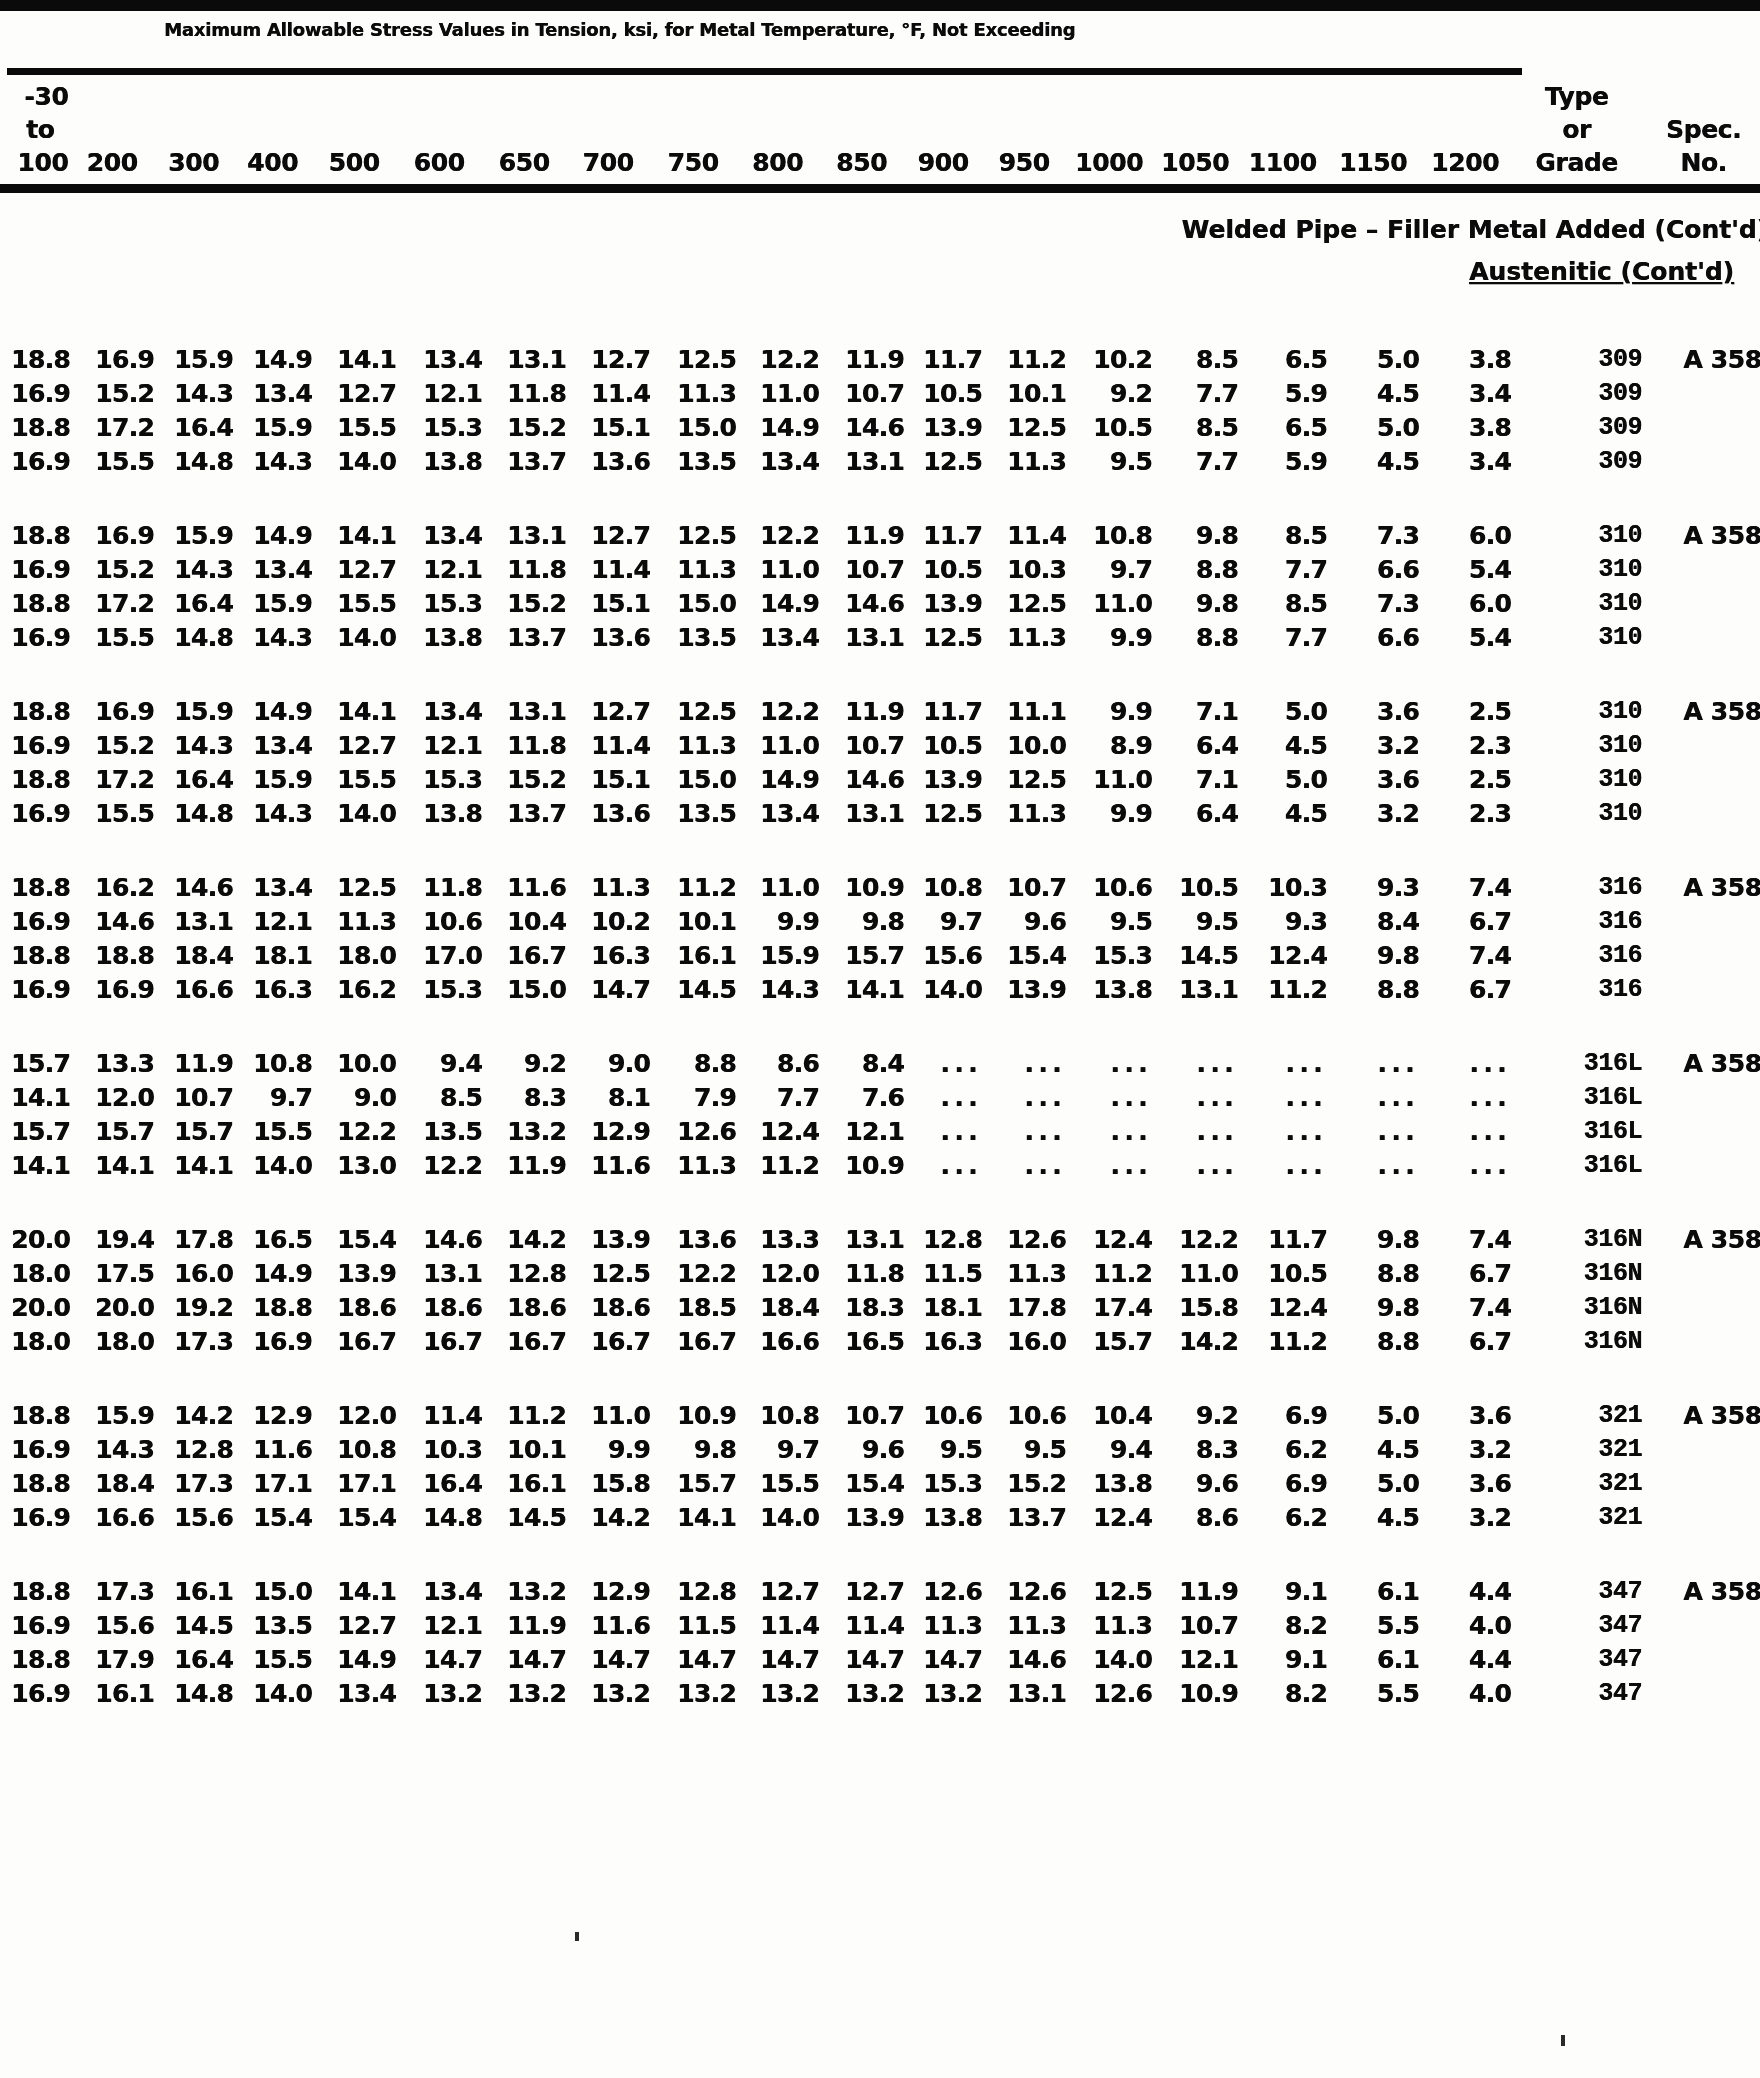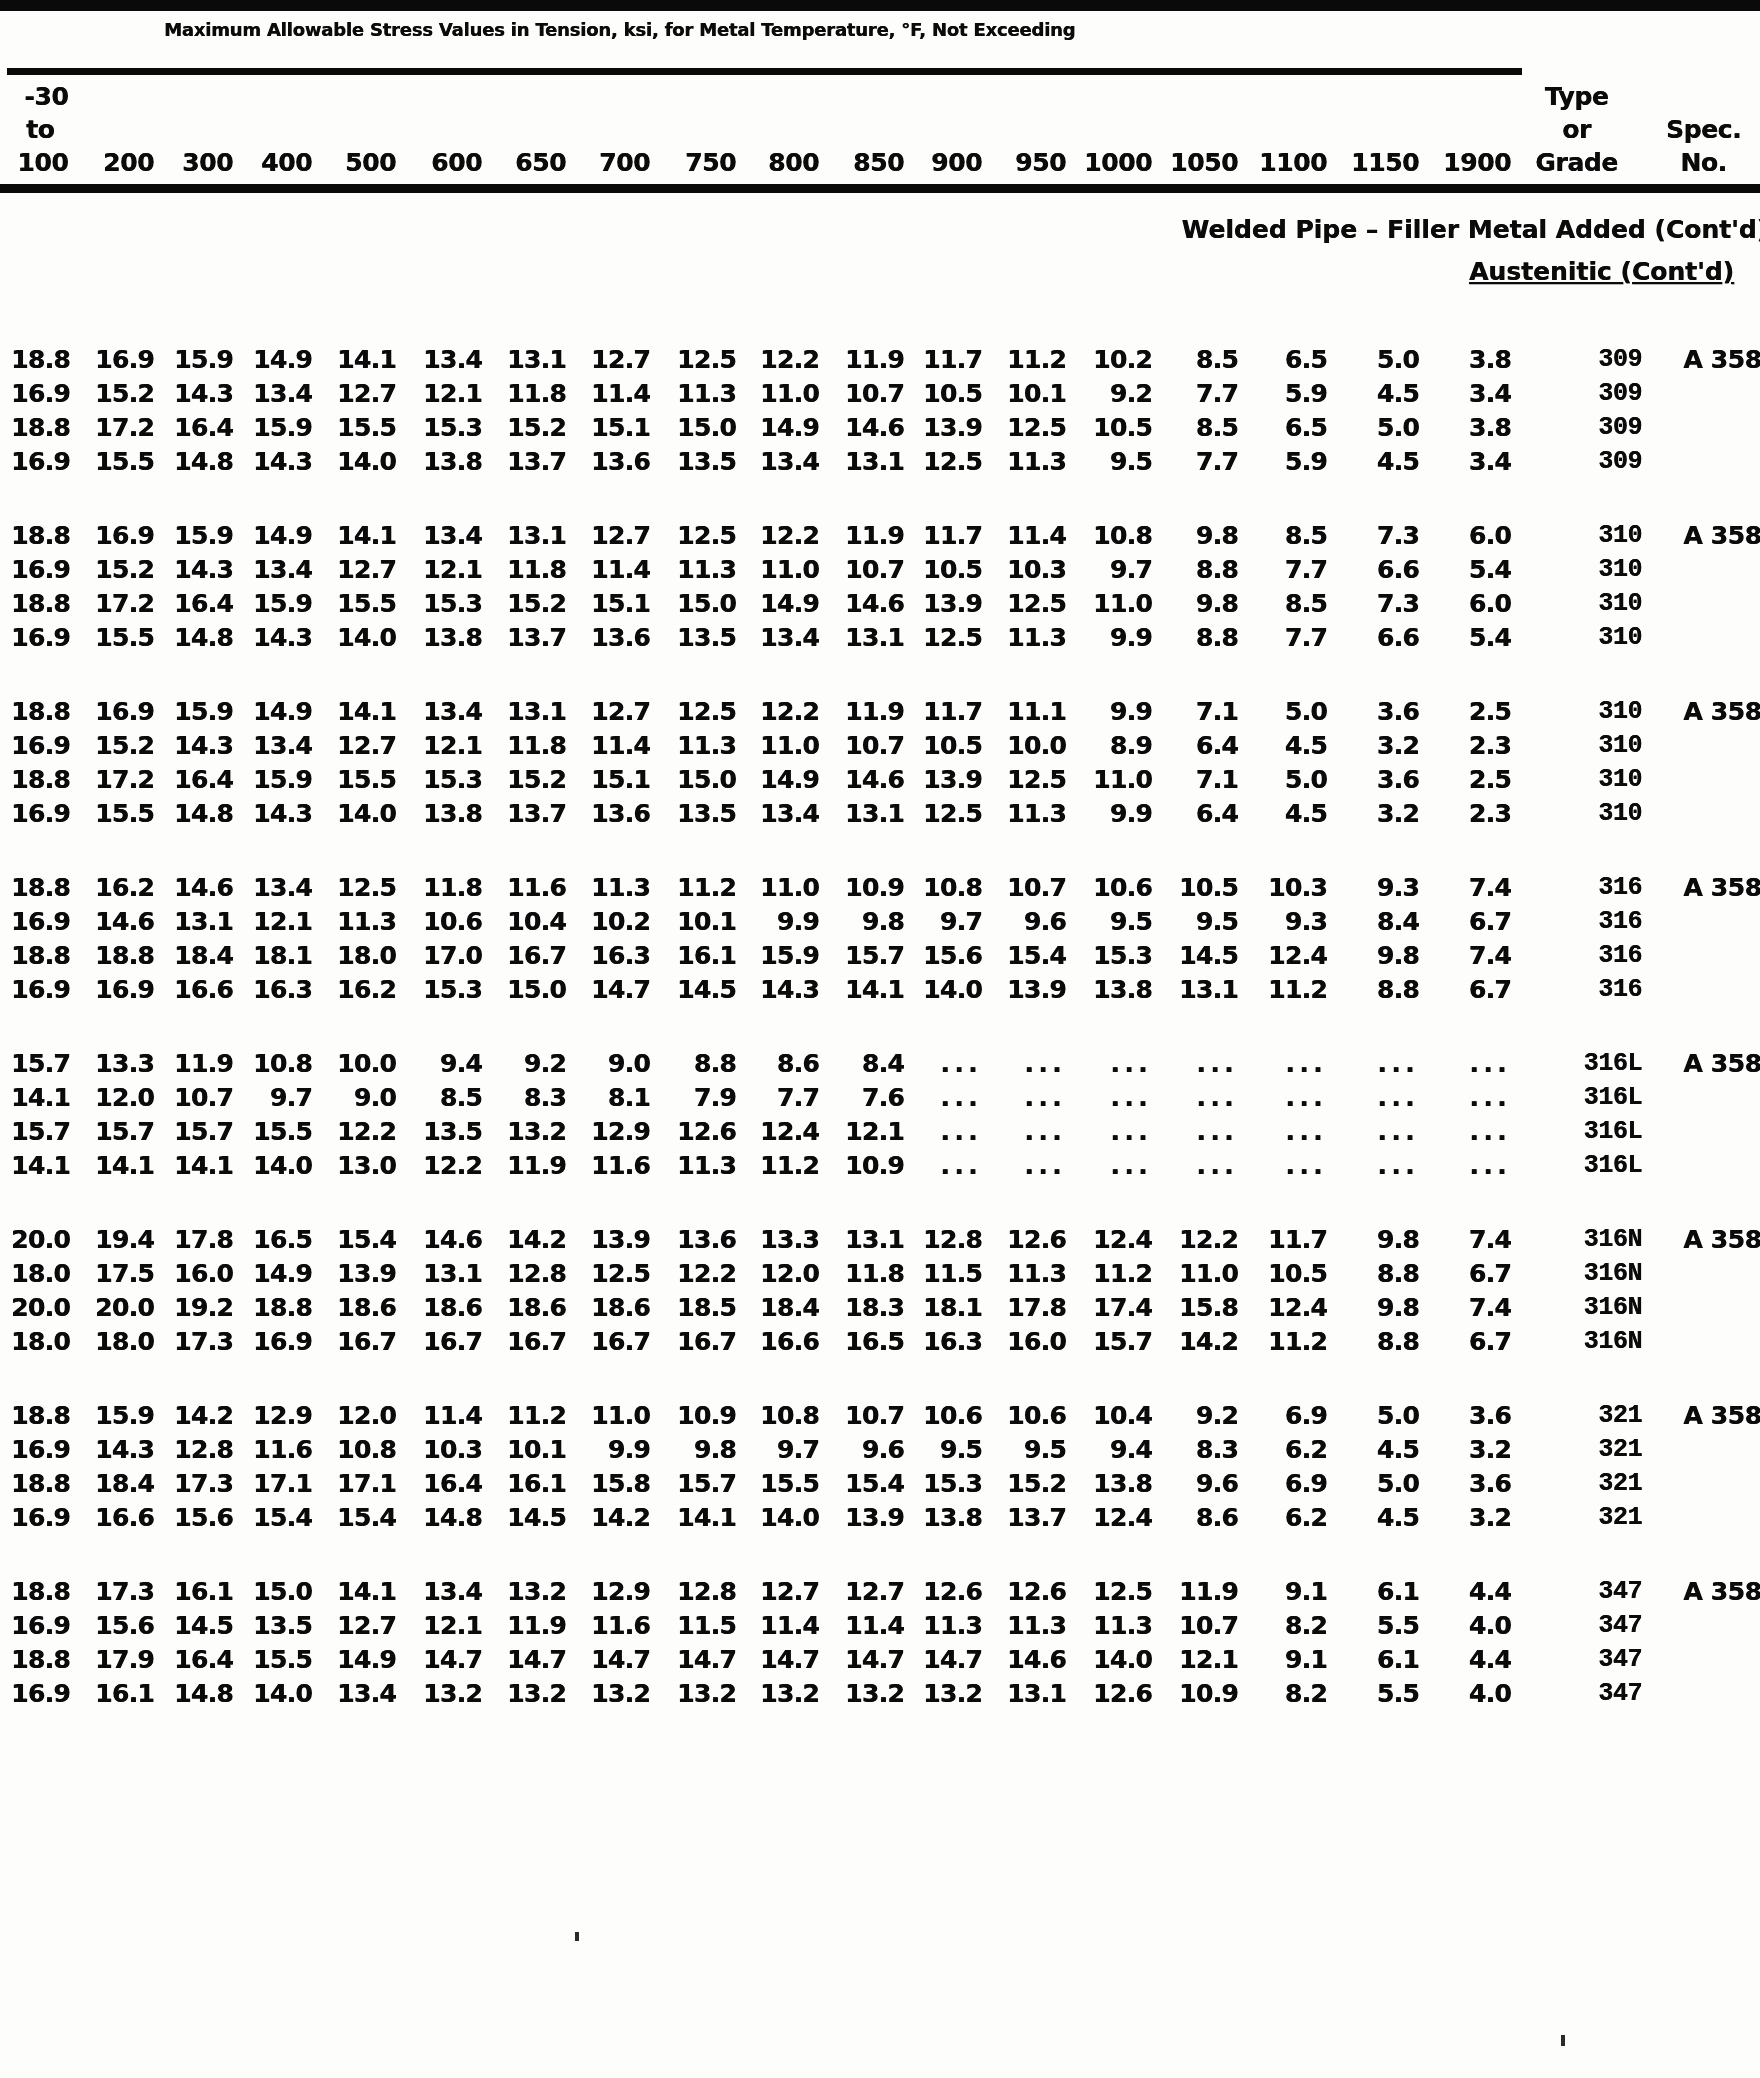--- a/index.html
+++ b/index.html
@@ -11,21 +11,21 @@
   .topbar{position:absolute;left:0;top:0;width:1761px;height:10.5px;background:#0a0a0a;}
   .title{position:absolute;left:164px;top:19px;font-size:18px;white-space:nowrap;letter-spacing:-0.2px;}
   .title-rule{position:absolute;left:7px;top:68px;width:1515px;height:7px;background:#0a0a0a;}
   .section-line{position:absolute;font-size:25px;white-space:nowrap;}
   .l1{top:215px;right:-7px;}
   .l2{top:257px;right:27px;text-decoration:underline;}
   table{position:absolute;left:0;top:80px;width:1761px;border-collapse:collapse;table-layout:fixed;}
   th,td{padding:0;font-weight:bold;overflow:hidden;}
   thead th{
     vertical-align:bottom;padding-bottom:5.2px;border-bottom:9.6px solid #0a0a0a;
-    font-size:25px;text-align:right;line-height:33px;letter-spacing:-0.4px;
+    font-size:25px;text-align:center;line-height:33px;letter-spacing:-0.4px;
   }
   thead th.c-first{text-align:right;padding-right:1.7px;}
   thead th.c-first .mid{padding-right:14px;margin-left:16px;}
   thead th.c-grade{text-align:center;}
   thead th.c-spec{text-align:center;}
   tbody td{font-size:25px;line-height:34px;height:34px;white-space:nowrap;}
   tbody td.num{text-align:right;letter-spacing:-0.7px;}
   tbody td.dots{letter-spacing:4.4px;}
   tbody td.grade{text-align:right;padding-left:33px;letter-spacing:-0.4px;font-family:Liberation Mono, monospace;}
   tbody td.spec{text-align:right;padding-right:3.5px;letter-spacing:-0.4px;}
@@ -84,21 +84,21 @@
           <th class="c-temp">700</th>
           <th class="c-temp">750</th>
           <th class="c-temp">800</th>
           <th class="c-temp">850</th>
           <th class="c-temp">900</th>
           <th class="c-temp">950</th>
           <th class="c-temp">1000</th>
           <th class="c-temp">1050</th>
           <th class="c-temp">1100</th>
           <th class="c-temp">1150</th>
-          <th class="c-temp">1900</th>
+          <th class="c-temp">1200</th>
           <th class="c-grade">
             <div>Type</div>
             <div>or</div>
             <div>Grade</div>
           </th>
           <th class="c-spec">
             <div>Spec.</div>
             <div>No.</div>
           </th>
         </tr>

